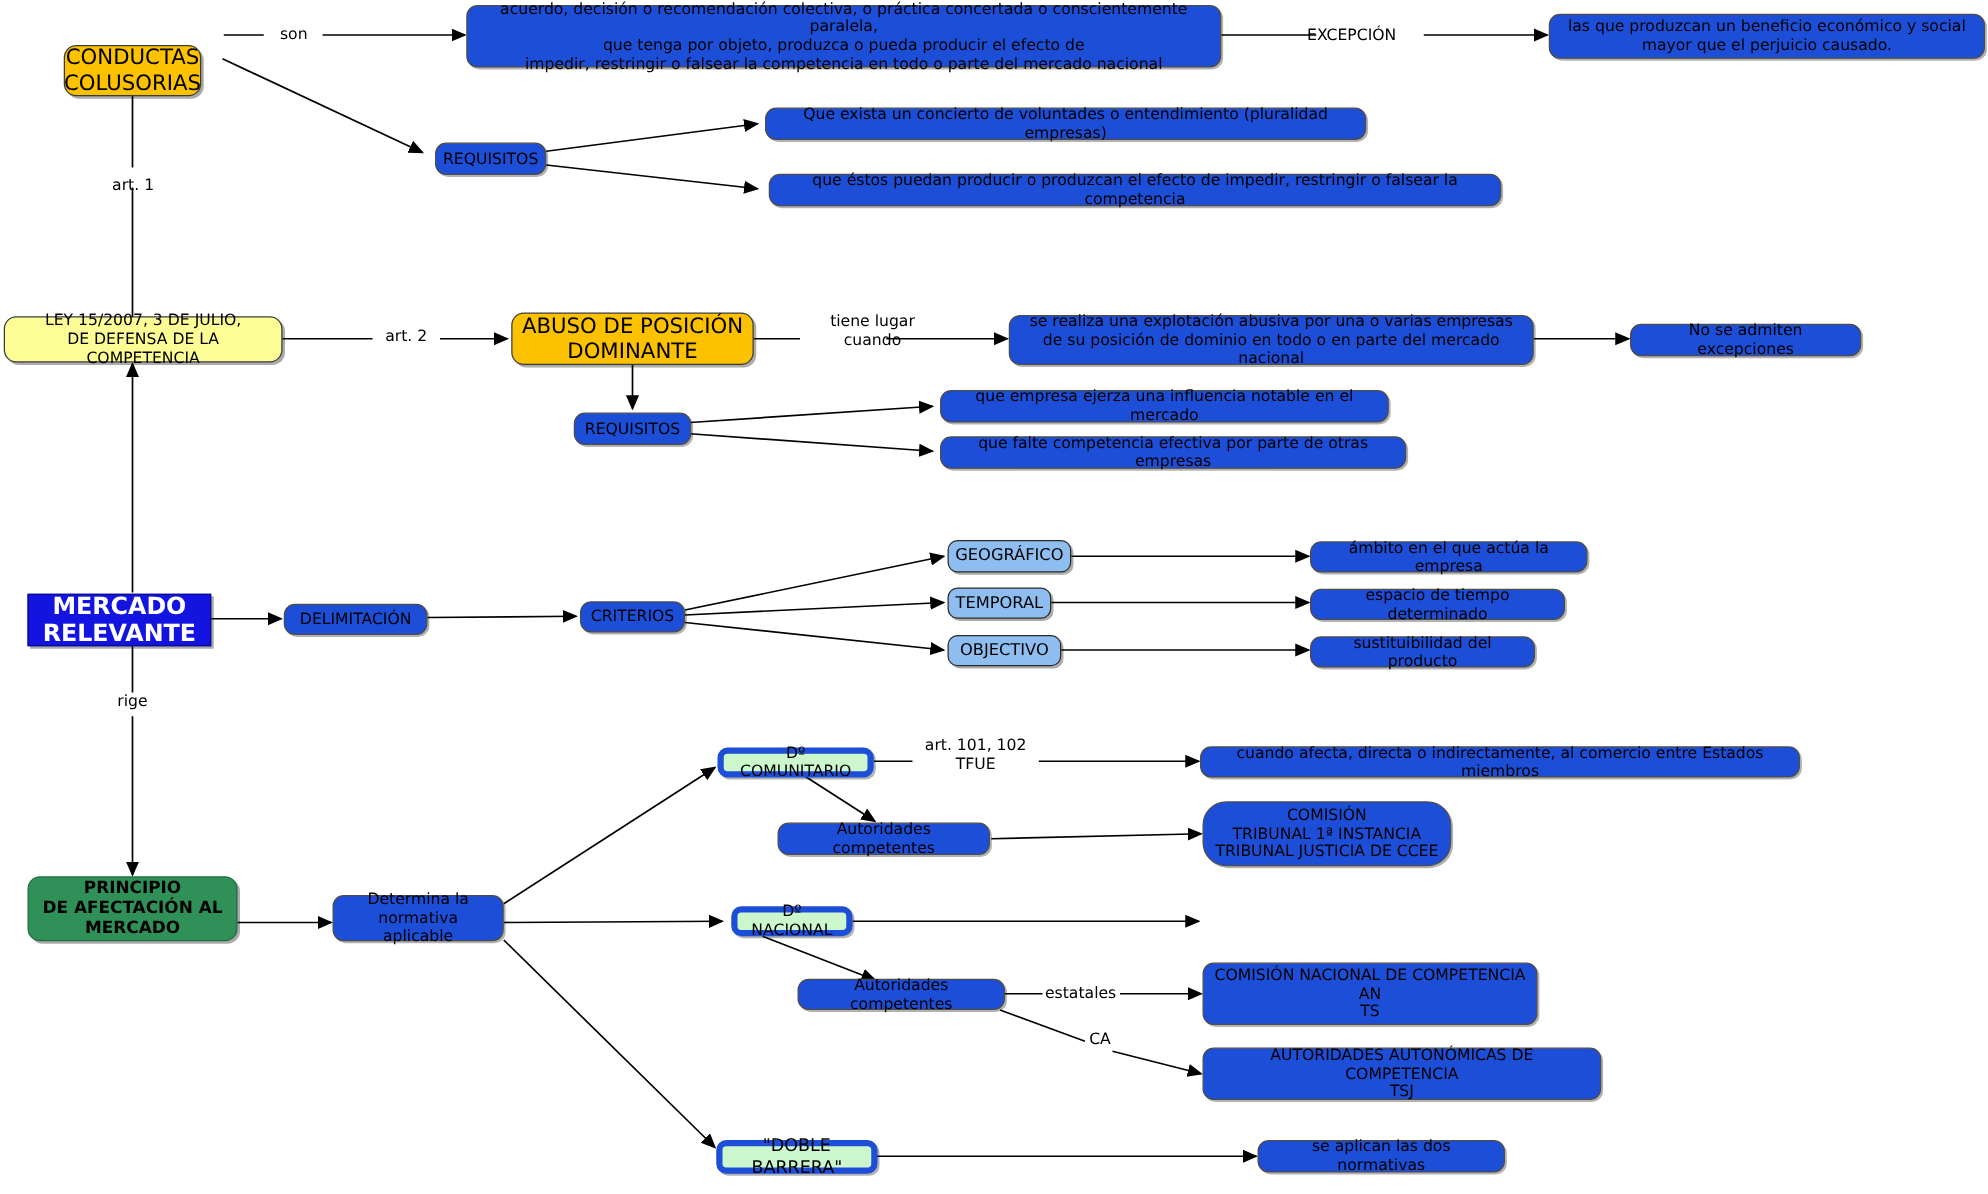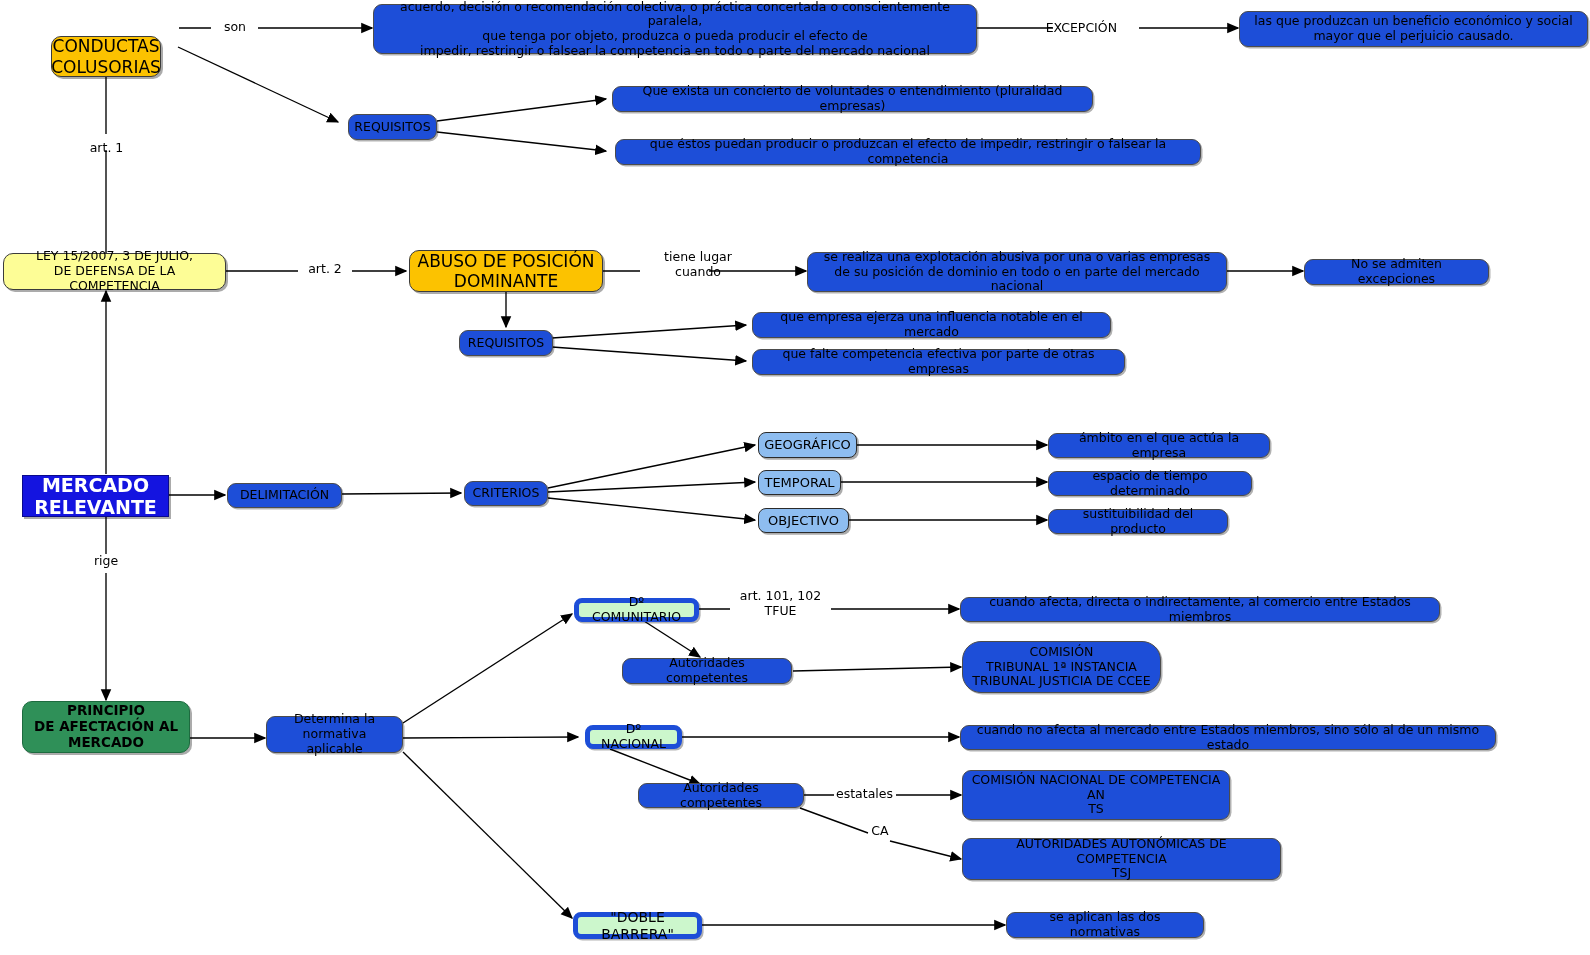--- a/index.html
+++ b/index.html
@@ -265,21 +265,20 @@
   <div class="node n-plain" style="left:960px; top:597px; width:480px; height:25px;">cuando afecta, directa o indirectamente, al comercio entre Estados miembros</div>
 
   <div class="node n-plain" style="left:622px; top:658px; width:170px; height:26px;">Autoridades competentes</div>
 
   <div class="node n-plain ml" style="left:962px; top:641px; width:199px; height:52px;border-radius:19px;">COMISIÓN
 TRIBUNAL 1ª INSTANCIA
 TRIBUNAL JUSTICIA DE CCEE</div>
 
   <div class="node n-lgreen" style="left:585px; top:725px; width:97px; height:24px;">Dº NACIONAL</div>
 
-  <div class="node n-plain" style="left:960px; top:725px; width:536px; height:25px;">cuando no afecta al mercado entre Estados miembros, sino sólo al de un mismo estado</div>
 
   <div class="node n-plain" style="left:638px; top:783px; width:166px; height:25px;">Autoridades competentes</div>
 
   <div class="node n-plain ml" style="left:962px; top:770px; width:268px; height:50px;">COMISIÓN NACIONAL DE COMPETENCIA
 AN
 TS</div>
 
   <div class="node n-plain ml" style="left:962px; top:838px; width:319px; height:42px;">AUTORIDADES AUTONÓMICAS DE COMPETENCIA
 TSJ</div>
 

